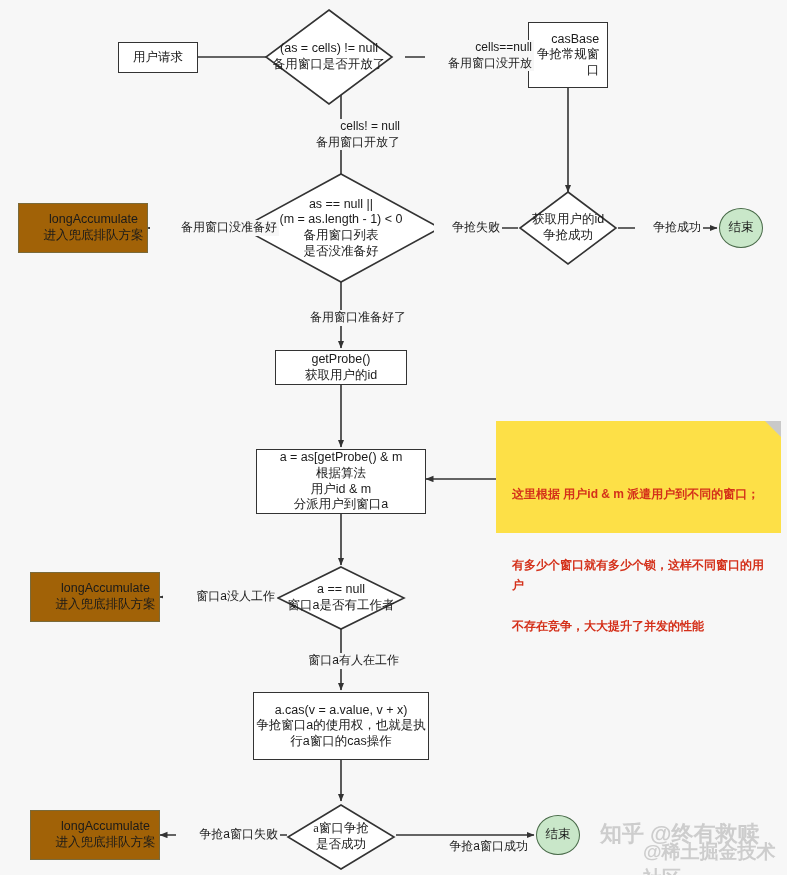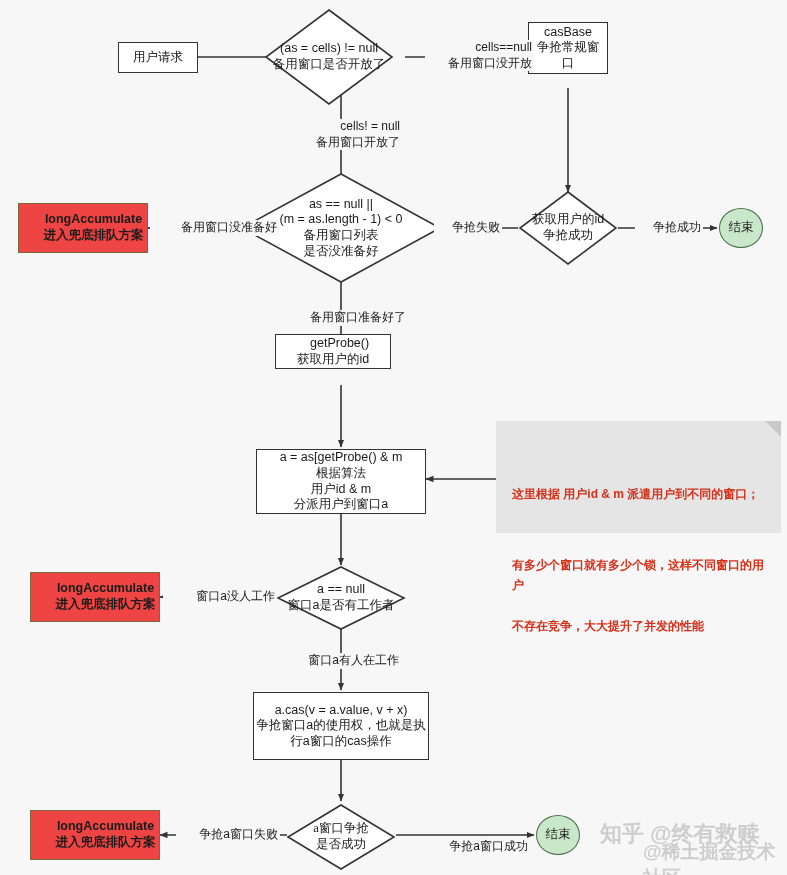--- a/index.html
+++ b/index.html
@@ -32,24 +32,24 @@
     color: #1a1a1a;
     line-height: 1.25;
     white-space: pre-line;
   }
   .proc {
     background: #ffffff;
     border: 1.6px solid #333333;
     font-size: 12.5px;
   }
   .note-yellow {
-    background: #ef4444;
+    background: #a16207;
     border: 1.6px solid #7a6a3a;
     font-size: 12.5px;
-    font-weight: bold;
+    font-weight: normal;
     color: #1a1a1a;
     padding-left: 21px;
   }
   .terminal {
     background: #c9e7c9;
     border: 1.6px solid #4a6b4a;
     border-radius: 50%;
     font-size: 12.5px;
   }
   .diamond-wrap {
@@ -78,21 +78,21 @@
     background: #f7f7f7;
     font-size: 12px;
     color: #1a1a1a;
     text-align: right;
     line-height: 1.3;
     white-space: pre-line;
     padding: 0 2px;
   }
   .sticky {
     position: absolute;
-    background: #e5e5e5;
+    background: #fde047;
     font-size: 12px;
     font-weight: bold;
     color: #d4301a;
     line-height: 1.7;
     padding: 22px 16px 16px 16px;
     box-sizing: border-box;
     white-space: pre-line;
   }
   .sticky-fold {
     position: absolute;
@@ -163,21 +163,21 @@
   <div class="node proc" style="left:118px; top:42px; width:80px; height:31px;">用户请求</div>
 
   <div class="diamond-wrap" style="left:264px; top:8px; width:130px; height:98px;">
     <svg width="130" height="98">
       <polygon points="65,2 128,49 65,96 2,49" fill="#ffffff" stroke="#333333" stroke-width="1.6"></polygon>
     </svg>
     <div class="diamond-label" style="width:150px; left:-10px;">(as = cells) != null
 备用窗口是否开放了</div>
   </div>
 
-  <div class="node proc" style="left:528px; top:22px; width:80px; height:52px;">casBase
+  <div class="node proc" style="left:528px; top:22px; width:80px; height:66px;text-align:right;">casBase
 争抢常规窗
 口</div>
 
   <div class="diamond-wrap" style="left:240px; top:172px; width:202px; height:112px;">
     <svg width="202" height="112">
       <polygon points="101,2 200,56 101,110 2,56" fill="#ffffff" stroke="#333333" stroke-width="1.6"></polygon>
     </svg>
     <div class="diamond-label">as == null ||
 (m = as.length - 1) &lt; 0
 备用窗口列表
@@ -190,21 +190,21 @@
   <div class="diamond-wrap" style="left:518px; top:190px; width:100px; height:76px;">
     <svg width="100" height="76">
       <polygon points="50,2 98,38 50,74 2,38" fill="#ffffff" stroke="#333333" stroke-width="1.6"></polygon>
     </svg>
     <div class="diamond-label" style="width:120px; left:-10px;">获取用户的id
 争抢成功</div>
   </div>
 
   <div class="node terminal" style="left:719px; top:208px; width:44px; height:40px;">结束</div>
 
-  <div class="node proc" style="left:275px; top:334px; width:116px; height:35px;text-align:right;">getProbe()
+  <div class="node proc" style="left:275px; top:350px; width:132px; height:35px;">getProbe()
 获取用户的id</div>
 
   <div class="node proc" style="left:256px; top:449px; width:170px; height:65px;">a = as[getProbe() &amp; m
 根据算法
 用户id &amp; m
 分派用户到窗口a</div>
 
   <div class="sticky" style="left:496px; top:421px; width:285px; height:112px;">
     <span class="sticky-fold"></span>
     <div>这里根据 用户id &amp; m 派遣用户到不同的窗口；</div>

